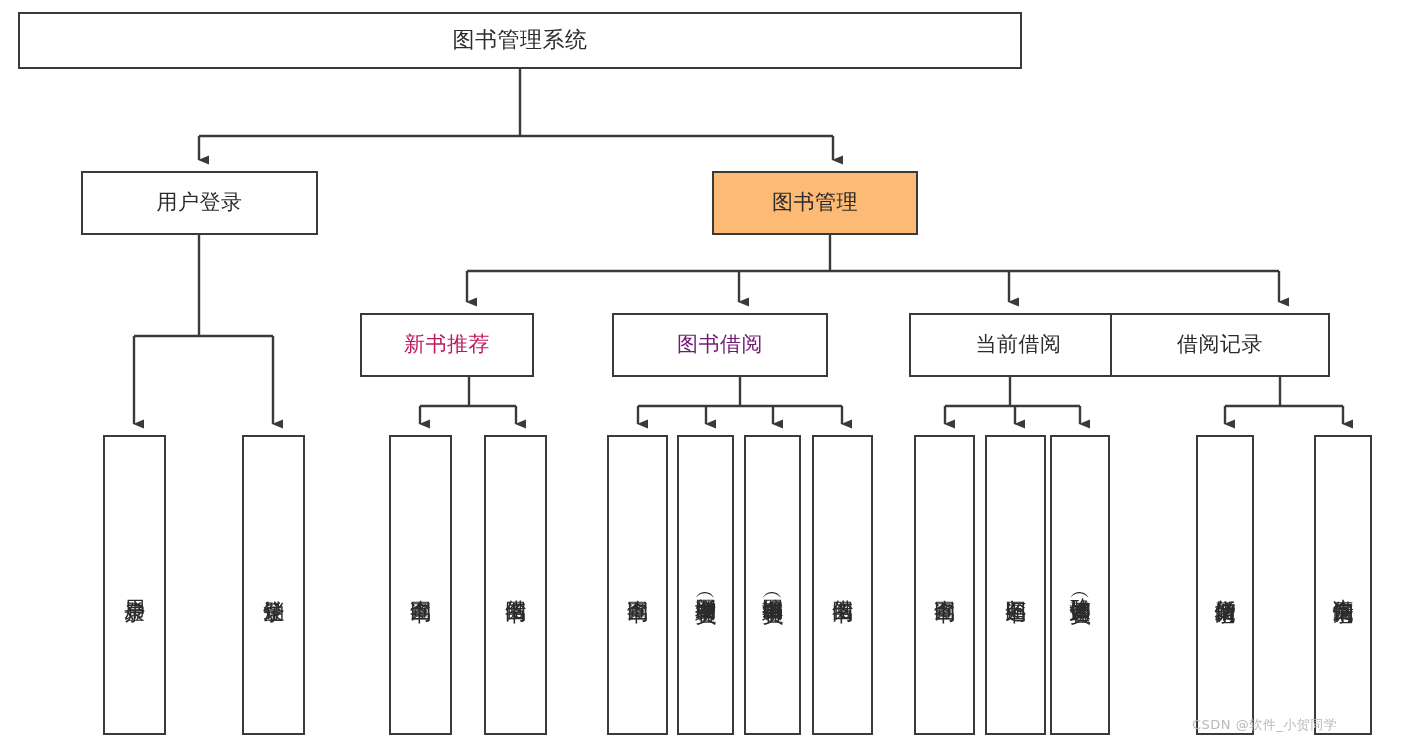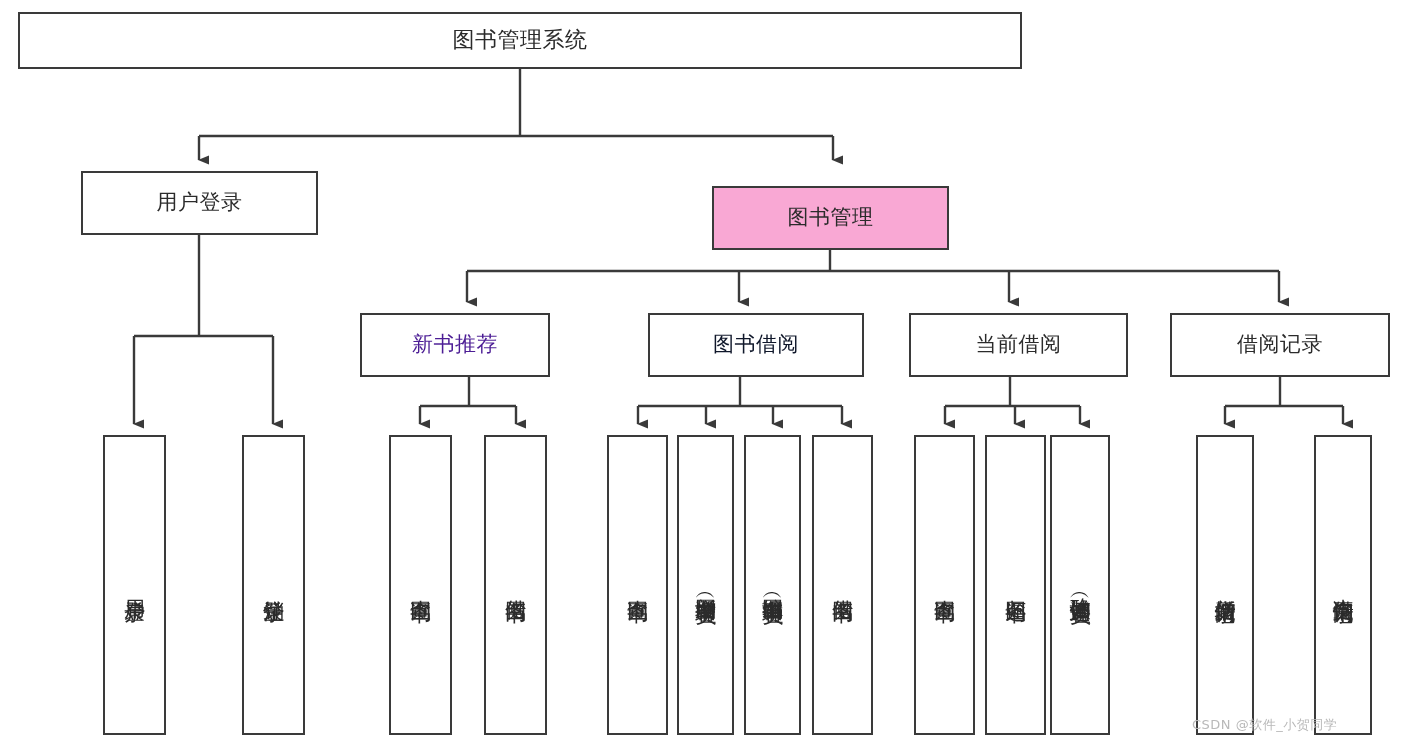--- a/index.html
+++ b/index.html
@@ -115,34 +115,34 @@
     </g>
   </svg>
 
   <div class="node-box" id="node-root" style="left: 18px; top: 12px; width: 1004px; height: 57px; border-color: rgb(58, 58, 58); background: rgb(255, 255, 255); color: rgb(43, 43, 43);">
     <span class="node-label-h title-label">图书管理系统</span>
   </div>
 
   <div class="node-box" id="node-l2-0" style="left: 81px; top: 171px; width: 237px; height: 64px; border-color: rgb(58, 58, 58); background: rgb(255, 255, 255); color: rgb(43, 43, 43);">
     <span class="node-label-h">用户登录</span>
   </div>
-  <div class="node-box" id="node-l2-1" style="left: 712px; top: 186px; width: 237px; height: 64px; border-color: rgb(58, 58, 58); background: #f9a8d4; color: rgb(43, 43, 43);">
+  <div class="node-box" id="node-l2-1" style="left: 712px; top: 171px; width: 206px; height: 64px; border-color: rgb(58, 58, 58); background: #fdba74; color: rgb(43, 43, 43);">
     <span class="node-label-h">图书管理</span>
   </div>
 
-  <div class="node-box" id="node-l3-0" style="left: 360px; top: 313px; width: 190px; height: 64px; border-color: rgb(58, 58, 58); background: rgb(255, 255, 255); color: #4c1d95;">
+  <div class="node-box" id="node-l3-0" style="left: 360px; top: 313px; width: 174px; height: 64px; border-color: rgb(58, 58, 58); background: rgb(255, 255, 255); color: #be185d;">
     <span class="node-label-h">新书推荐</span>
   </div>
-  <div class="node-box" id="node-l3-1" style="left: 648px; top: 313px; width: 216px; height: 64px; border-color: rgb(58, 58, 58); background: rgb(255, 255, 255); color: #0f172a;">
+  <div class="node-box" id="node-l3-1" style="left: 612px; top: 313px; width: 216px; height: 64px; border-color: rgb(58, 58, 58); background: rgb(255, 255, 255); color: #701a75;">
     <span class="node-label-h">图书借阅</span>
   </div>
   <div class="node-box" id="node-l3-2" style="left: 901px; top: 313px; width: 219px; height: 64px; border-color: rgb(58, 58, 58); background: rgb(255, 255, 255); color: rgb(43, 43, 43); margin-left: 8px;">
     <span class="node-label-h">当前借阅</span>
   </div>
-  <div class="node-box" id="node-l3-3" style="left: 1170px; top: 313px; width: 220px; height: 64px; border-color: rgb(58, 58, 58); background: rgb(255, 255, 255); color: rgb(43, 43, 43);">
+  <div class="node-box" id="node-l3-3" style="left: 1110px; top: 313px; width: 220px; height: 64px; border-color: rgb(58, 58, 58); background: rgb(255, 255, 255); color: rgb(43, 43, 43);">
     <span class="node-label-h">借阅记录</span>
   </div>
 
   <div class="node-box" id="node-leaf-0" style="left: 103px; top: 435px; width: 63px; height: 300px; border-color: rgb(58, 58, 58); background: rgb(255, 255, 255); color: rgb(43, 43, 43);">
     <span class="node-label-v">用户登录</span>
   </div>
   <div class="node-box" id="node-leaf-1" style="left: 242px; top: 435px; width: 63px; height: 300px; border-color: rgb(58, 58, 58); background: rgb(255, 255, 255); color: rgb(43, 43, 43);">
     <span class="node-label-v">注销登录</span>
   </div>
   <div class="node-box" id="node-leaf-2" style="left: 389px; top: 435px; width: 63px; height: 300px; border-color: rgb(58, 58, 58); background: rgb(255, 255, 255); color: rgb(43, 43, 43);">

